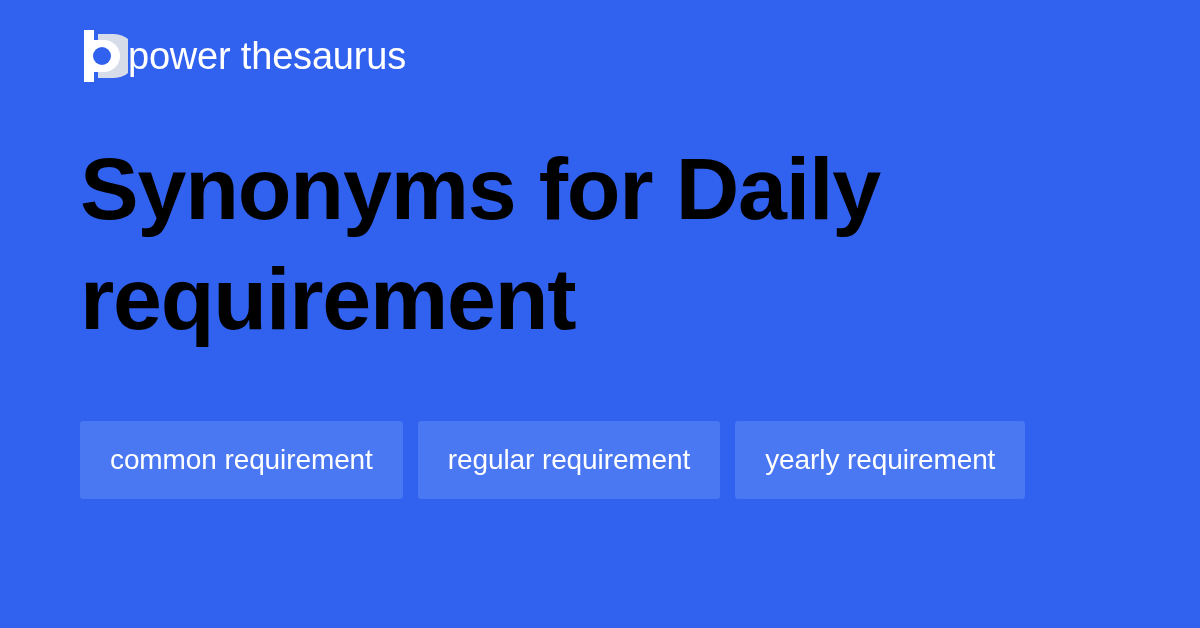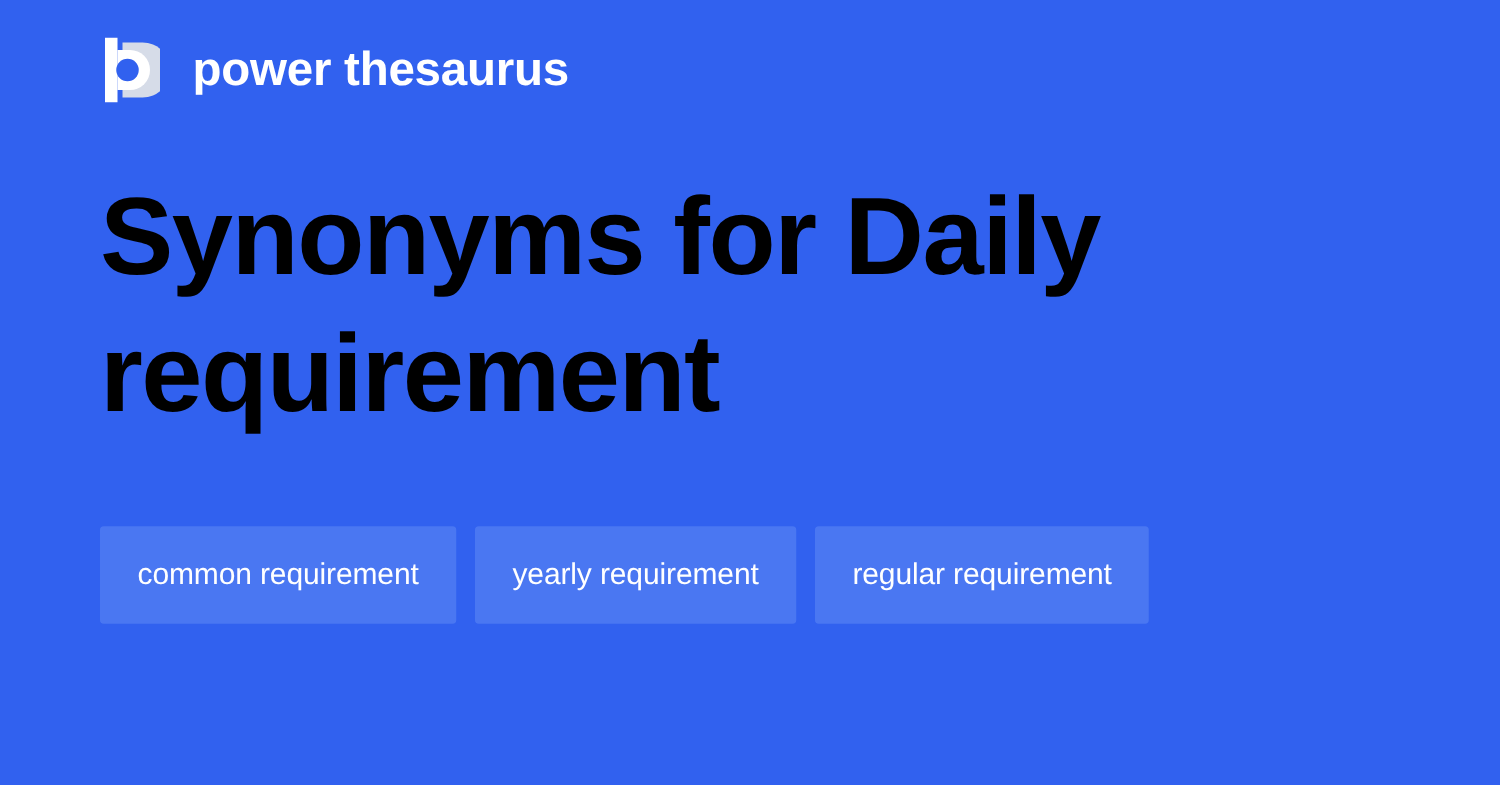--- a/index.html
+++ b/index.html
@@ -33,24 +33,23 @@
   }
 
   .brand-logo {
     width: 48px;
     height: 52px;
     display: block;
     flex: 0 0 auto;
   }
 
   .brand-name {
-    margin-left: 26px;
     color: #ffffff;
     font-size: 38px;
-    font-weight: 700;
+    font-weight: 400;
     letter-spacing: -0.2px;
     line-height: 1;
     white-space: nowrap;
   }
 
   
   .headline {
     position: absolute;
     left: 80px;
     top: 134px;
@@ -77,21 +76,21 @@
 
   .chip {
     background: #4a77f2;
     color: #ffffff;
     border-radius: 3px;
     height: 78px;
     display: flex;
     align-items: center;
     padding: 0 30px;
     box-sizing: border-box;
-    font-size: 24px;
+    font-size: 28px;
     font-weight: 400;
     line-height: 1;
     white-space: nowrap;
     letter-spacing: -0.1px;
   }
 </style>
 </head>
 <body>
 
 <div class="card">
@@ -103,17 +102,17 @@
       <path d="M14 10 H24 A16 16 0 0 1 24 42 H14 Z" fill="#ffffff"></path>
       <circle cx="22" cy="26" r="9" fill="#3161ef"></circle>
     </svg>
     <div class="brand-name">power thesaurus</div>
   </div>
 
   <h1 class="headline">Synonyms for Daily requirement</h1>
 
   <div class="chips">
     <div class="chip">common requirement</div>
+    <div class="chip">regular requirement</div>
     <div class="chip">yearly requirement</div>
-    <div class="chip">regular requirement</div>
   </div>
 
 </div>
 
 </body></html>

